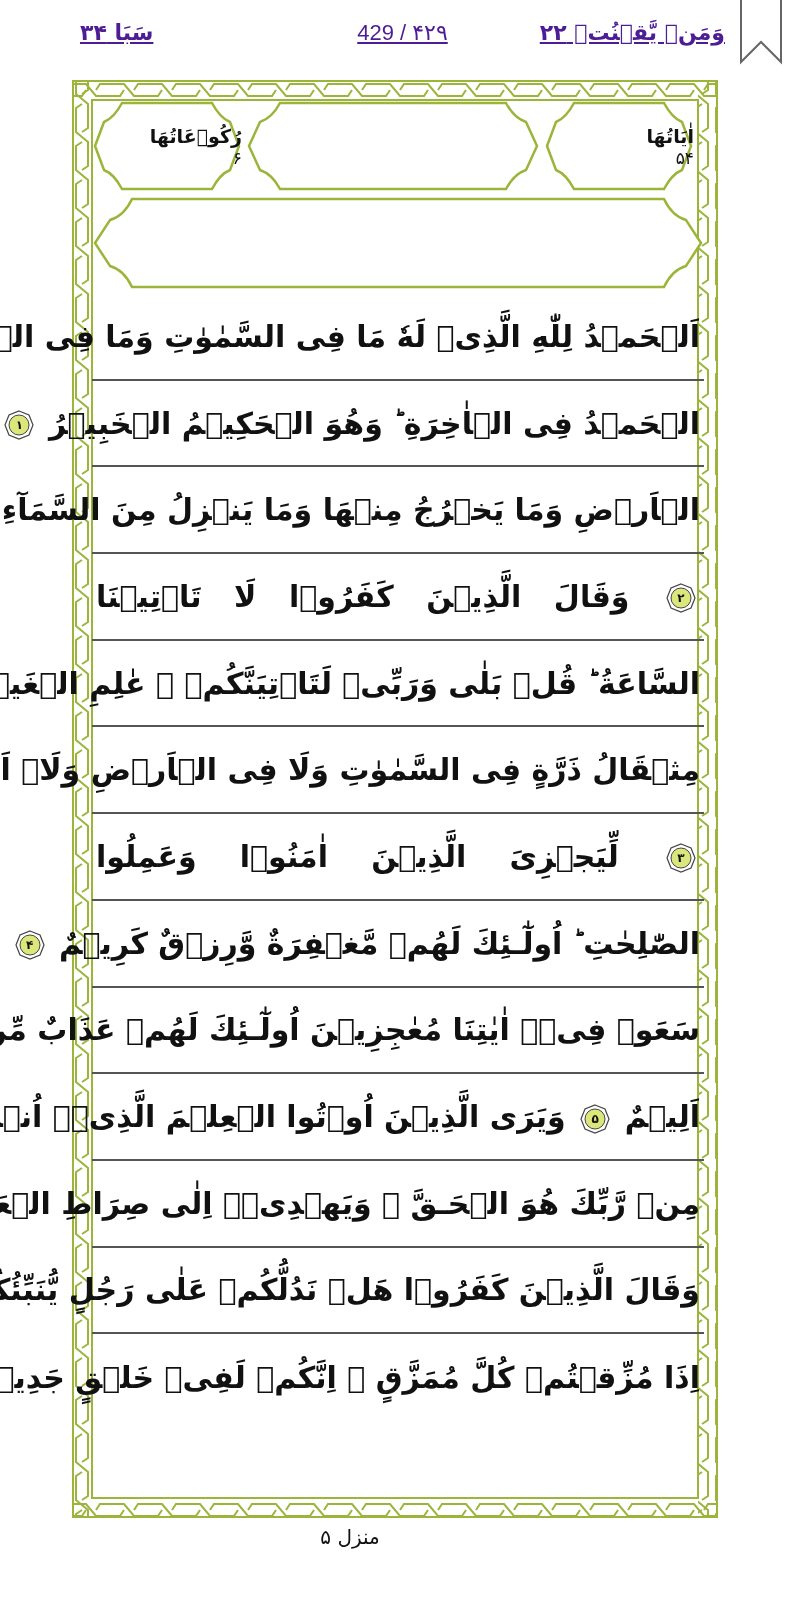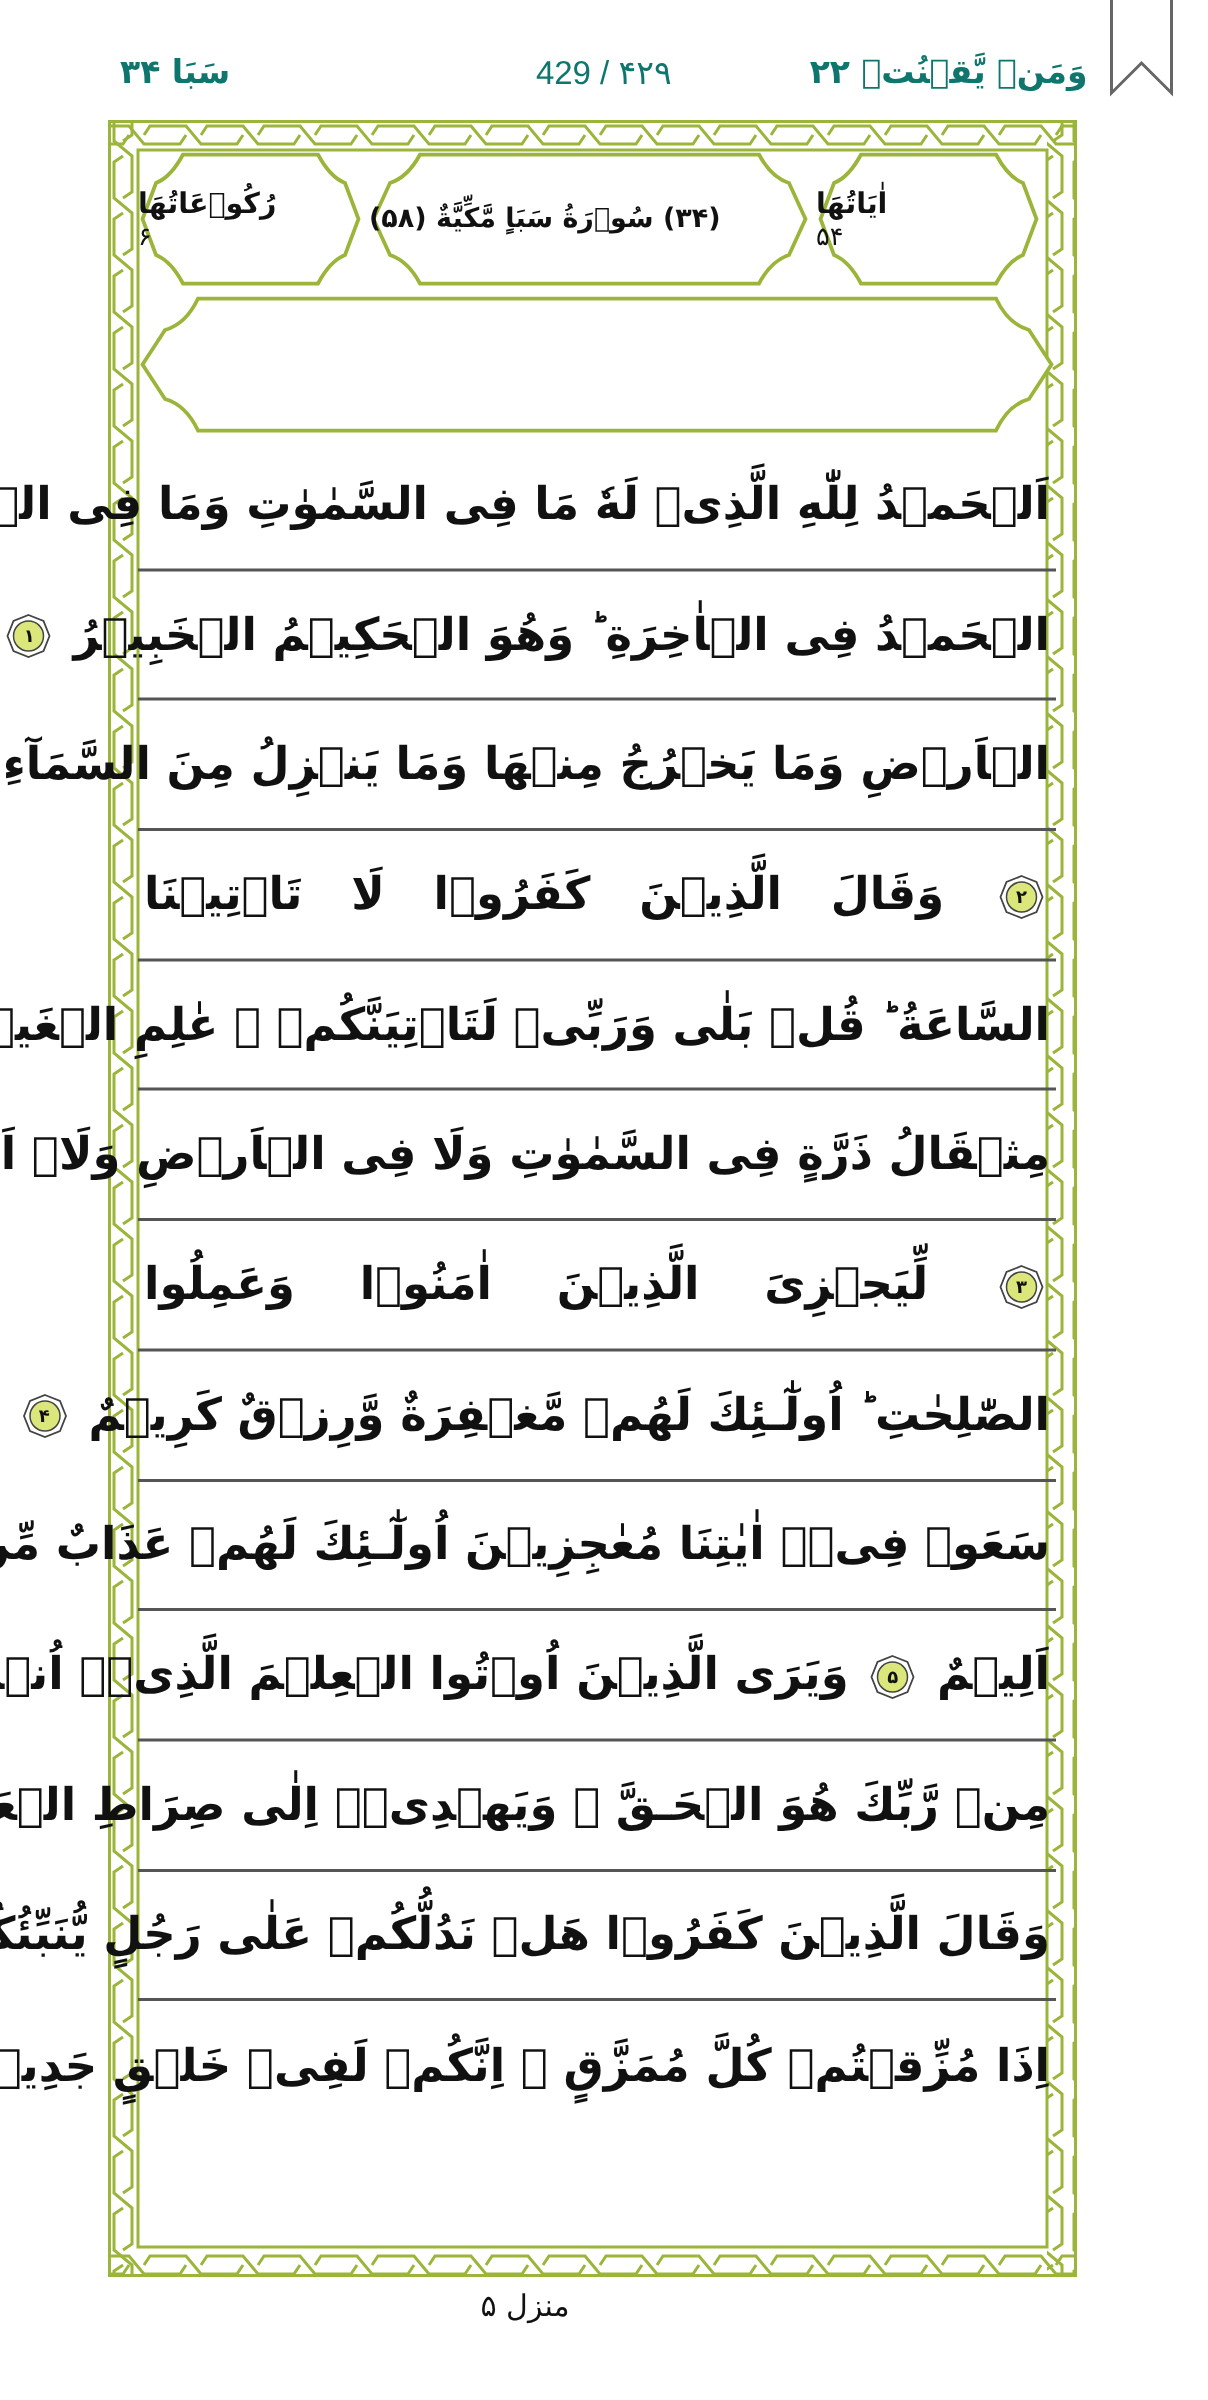--- a/index.html
+++ b/index.html
@@ -1,32 +1,32 @@
 <!DOCTYPE html>
 <html><head>
 <meta charset="utf-8">
 <style>
   html, body { margin:0; padding:0; background:#ffffff; }
   body { width:805px; height:1600px; position:relative; overflow:hidden;
          font-family:"DejaVu Sans", sans-serif; color:#111; }
 
   
-  .hdr { position:absolute; top:36px; height:34px; font-size:22px; font-weight:bold; color:#0f766e; }
+  .hdr { position:absolute; top:20px; height:34px; font-size:22px; font-weight:bold; color:#4c1d95;text-decoration:underline; }
   .hdr-left  { left:80px; direction:rtl; }
   .hdr-center{ left:0; width:805px; text-align:center; font-weight:normal; font-family:"Liberation Sans", sans-serif; font-size:22px; }
   .hdr-right { right:80px; direction:rtl; }
 
   .bookmark { position:absolute; left:738px; top:0; width:46px; height:66px; }
 
   
   .frame { position:absolute; left:72px; top:80px; width:646px; height:1438px; box-sizing:border-box; }
   .frame svg.border { position:absolute; left:0; top:0; }
 
   
-  .cart { position:absolute; display:flex; align-items:flex-end; justify-content:center;
+  .cart { position:absolute; display:flex; align-items:flex-start; justify-content:center;
           flex-direction:column; direction:rtl; text-align:center; }
   .cart svg { position:absolute; left:0; top:0; }
   .cart .t { position:relative; font-weight:bold; font-size:19px; line-height:24px; }
   .cart .n { position:relative; font-size:17px; line-height:20px; }
   .bism { font-size:34px !important; line-height:40px !important; display:flex; align-items:center; gap:10px; }
 
   
   .rows { position:absolute; left:92px; top:294px; width:612px; }
   .row { height:86.7px; border-bottom:2px solid #555; box-sizing:border-box; display:flex;
          align-items:center; justify-content:space-between; direction:rtl; padding:0 4px; }
@@ -77,21 +77,20 @@
     <path d="M30 3 H120 Q128 18 138 22 L147 46 L138 70 Q128 74 120 89 H30 Q22 74 12 70 L3 46 L12 22 Q22 18 30 3 Z" fill="#fff" stroke="#9bb53a" stroke-width="2.5"></path>
   </svg>
   <div class="t">رُكُوۡعَاتُهَا</div>
   <div class="n">۶</div>
 </div>
 
 <div class="cart" style="left:246px; top:100px; width:294px; height:92px;">
   <svg width="294" height="92" viewBox="0 0 294 92">
     <path d="M34 3 H260 Q268 18 280 22 L291 46 L280 70 Q268 74 260 89 H34 Q26 74 14 70 L3 46 L14 22 Q26 18 34 3 Z" fill="#fff" stroke="#9bb53a" stroke-width="2.5"></path>
   </svg>
-  <div class="t" style="font-size:18px;">(۳۴) سُوۡرَةُ سَبَاٍ مَّكِّيَّةٌ (۵۸)</div>
 </div>
 
 <div class="cart" style="left:544px; top:100px; width:150px; height:92px;">
   <svg width="150" height="92" viewBox="0 0 150 92">
     <path d="M30 3 H120 Q128 18 138 22 L147 46 L138 70 Q128 74 120 89 H30 Q22 74 12 70 L3 46 L12 22 Q22 18 30 3 Z" fill="#fff" stroke="#9bb53a" stroke-width="2.5"></path>
   </svg>
   <div class="t">اٰيَاتُهَا</div>
   <div class="n">۵۴</div>
 </div>
 

